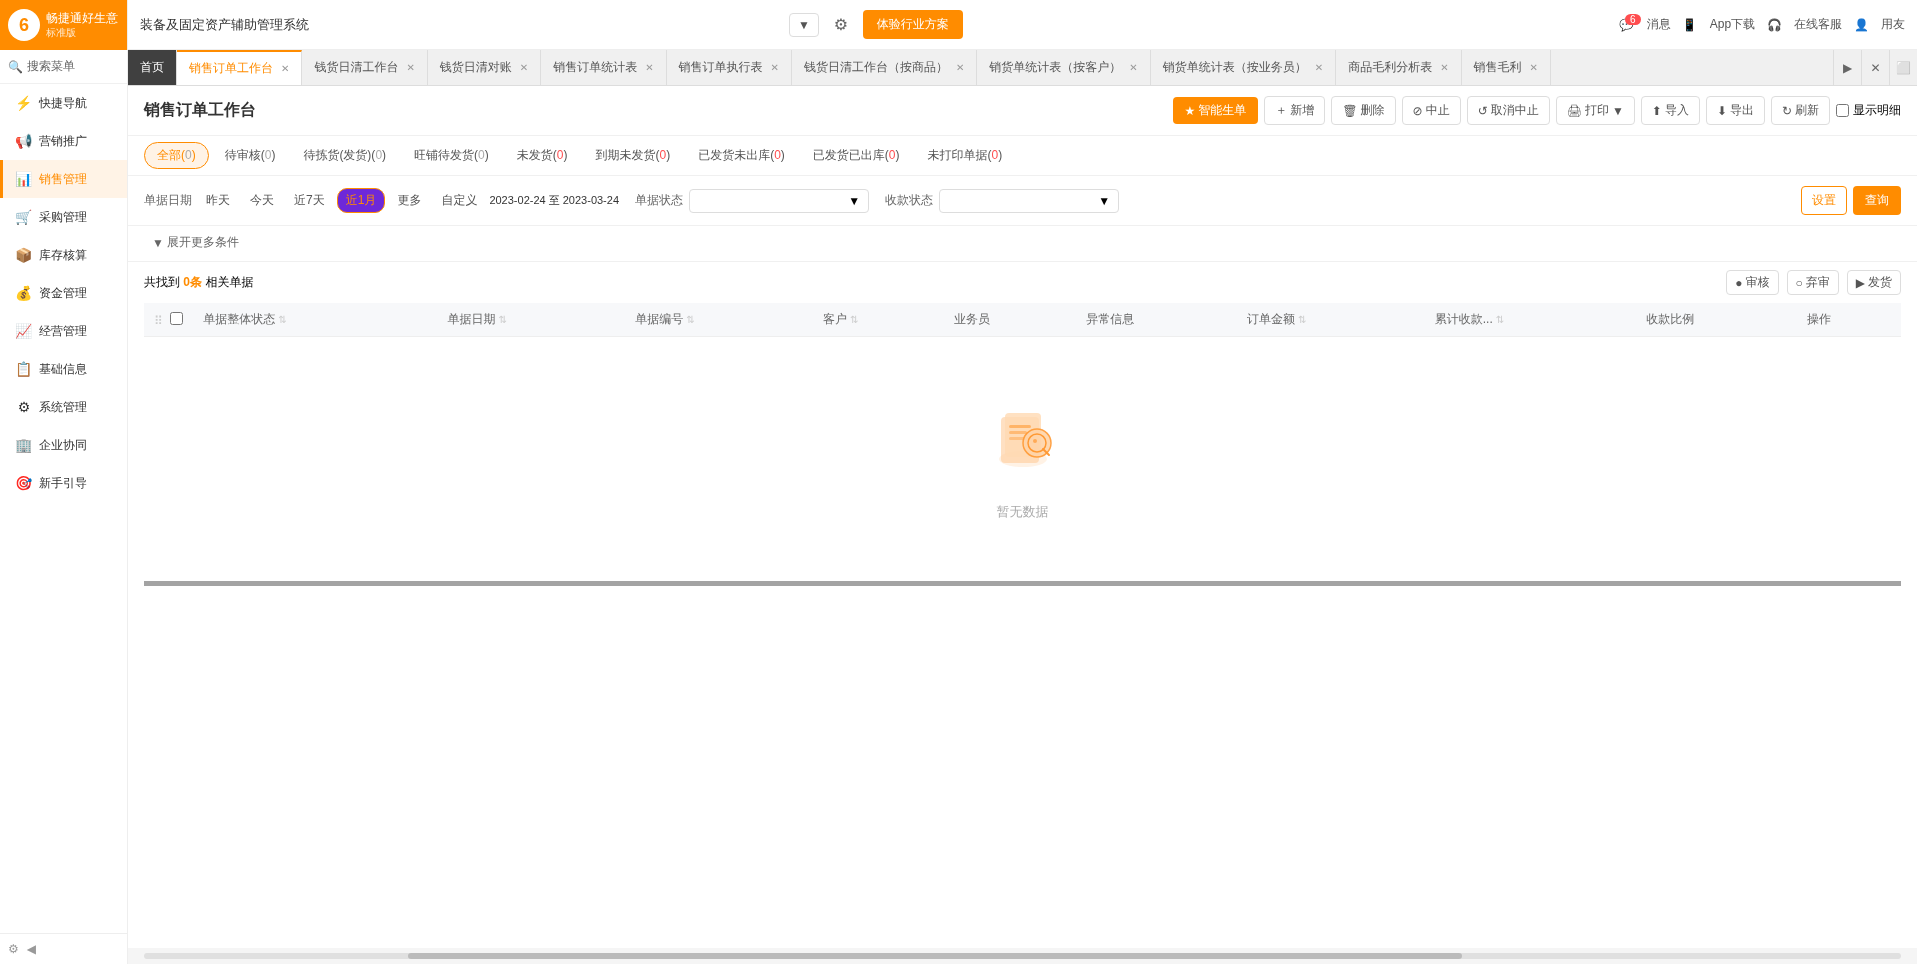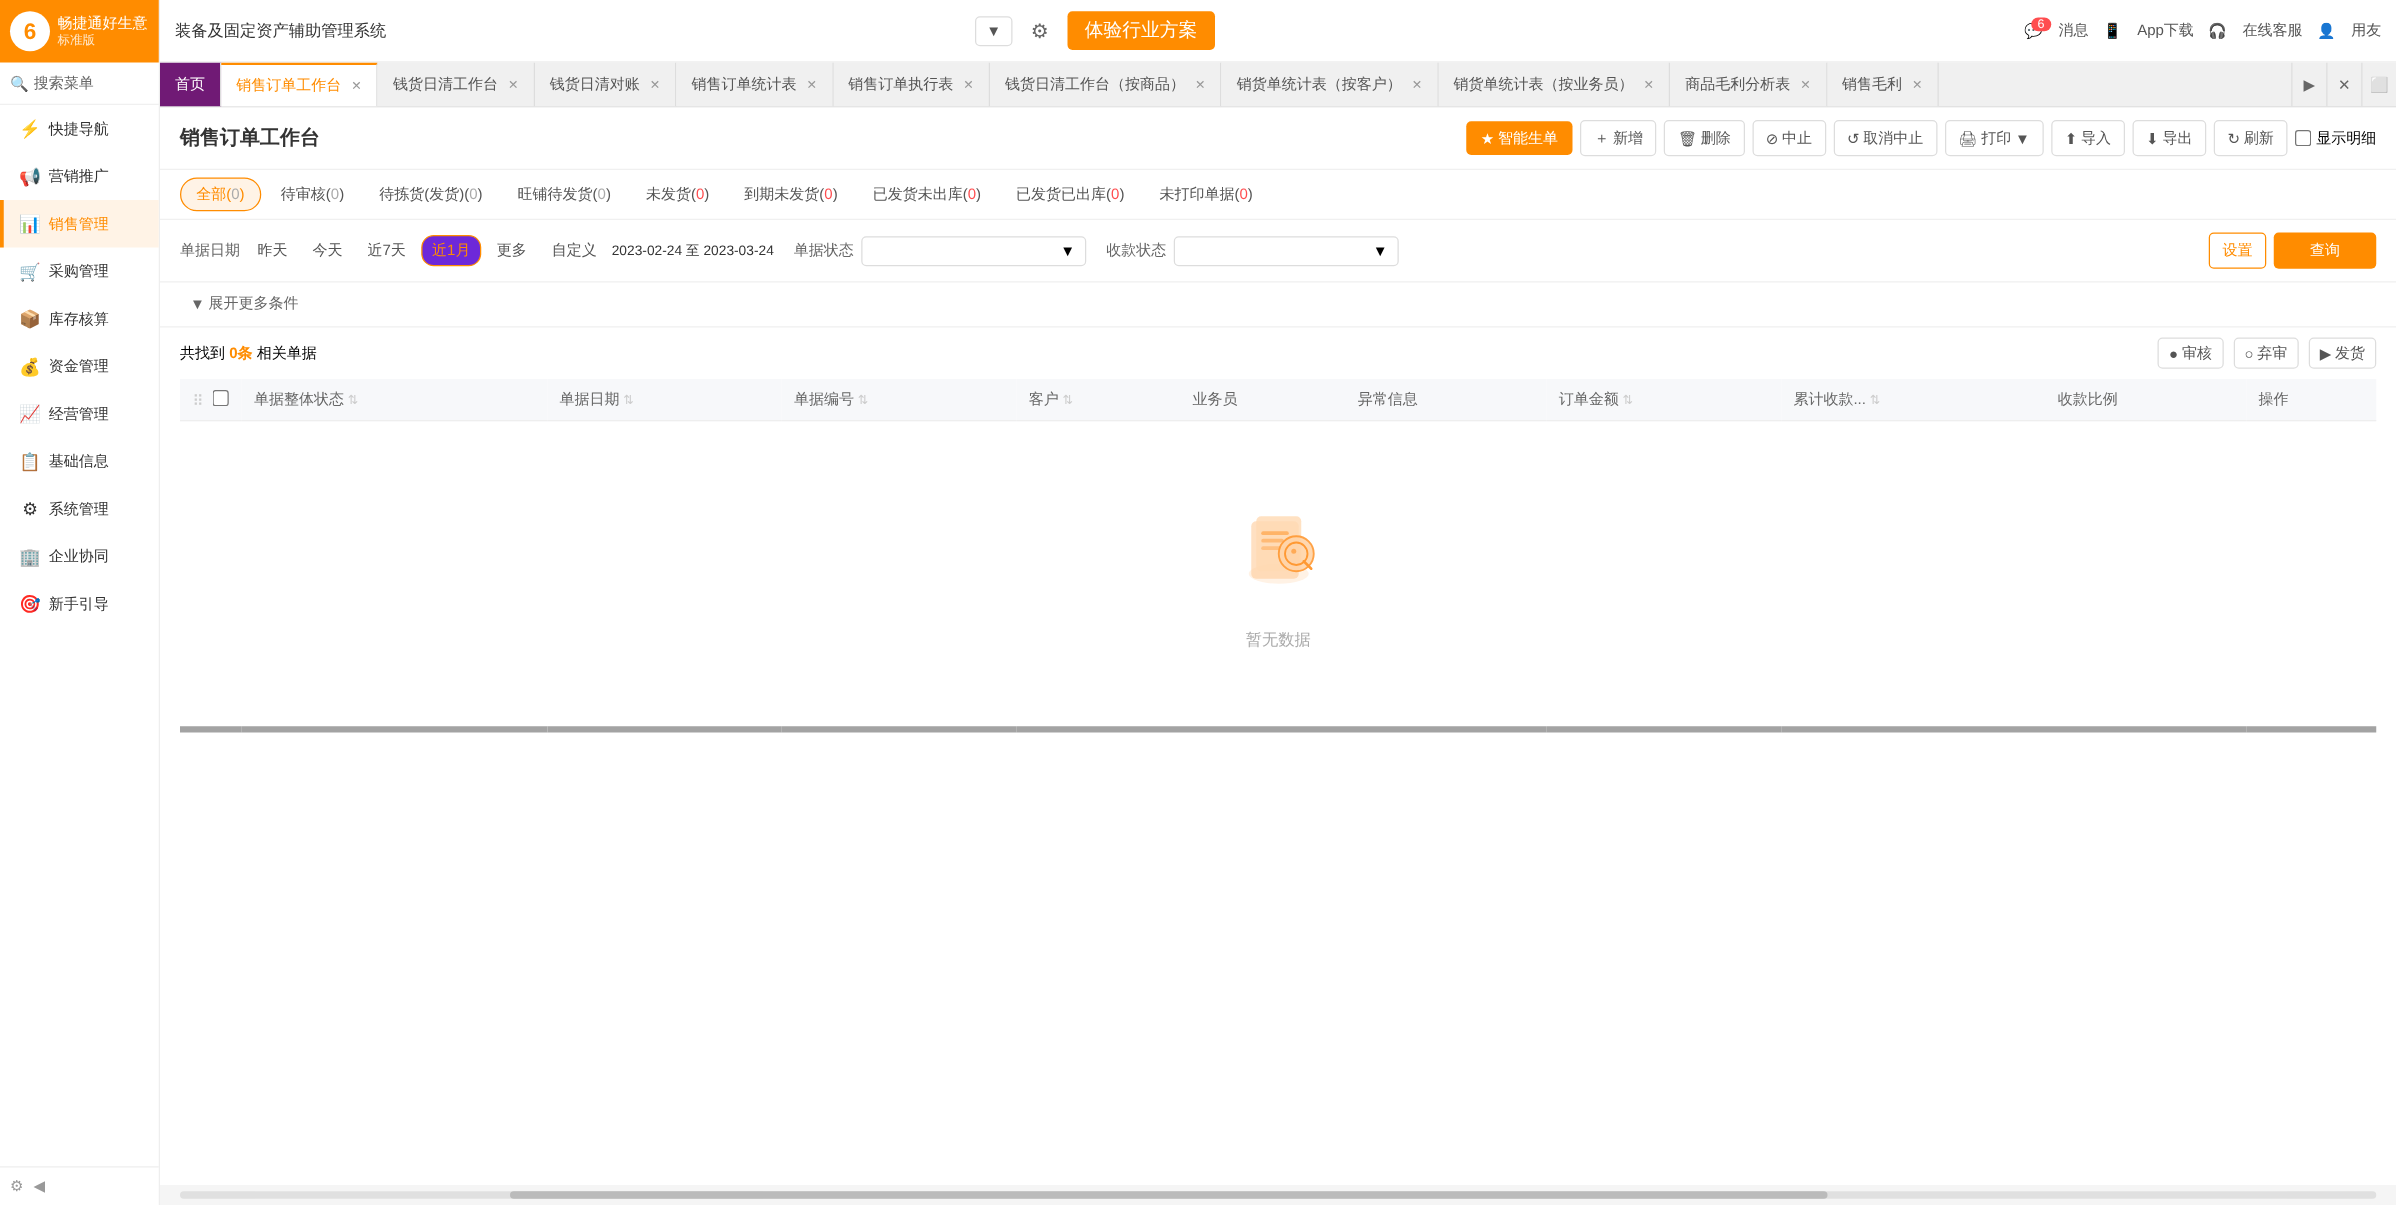--- a/index.html
+++ b/index.html
@@ -17,31 +17,31 @@
     .sidebar-bottom { margin-top: auto; display: flex; padding: 8px; gap: 8px; border-top: 1px solid #eee; }
 
     
     .main { flex: 1; display: flex; flex-direction: column; overflow: hidden; }
 
     
     .topbar { height: 50px; background: white; display: flex; align-items: center; padding: 0 12px; gap: 8px; border-bottom: 1px solid #eee; }
     .topbar-title { font-size: 13px; color: #333; font-weight: 500; flex: 1; }
     .topbar-dropdown { display: flex; align-items: center; gap: 4px; padding: 4px 8px; border: 1px solid #ddd; border-radius: 4px; cursor: pointer; color: #555; }
     .topbar-gear { width: 28px; height: 28px; display: flex; align-items: center; justify-content: center; cursor: pointer; color: #666; font-size: 16px; }
-    .topbar-btn-orange { background: #ff8c00; color: white; border: none; border-radius: 4px; padding: 6px 14px; cursor: pointer; font-size: 15px; }
+    .topbar-btn-orange { background: #ff8c00; color: white; border: none; border-radius: 4px; padding: 6px 14px; cursor: pointer; font-size: 12px; }
     .topbar-right { display: flex; align-items: center; gap: 12px; color: #555; }
     .topbar-badge { position: relative; }
     .topbar-badge-dot { position: absolute; top: -4px; right: -6px; background: #ff4d4f; color: white; border-radius: 8px; font-size: 10px; padding: 0 4px; min-width: 16px; text-align: center; }
 
     
     .tabbar { height: 36px; background: #f0f0f0; display: flex; align-items: center; overflow: hidden; border-bottom: 1px solid #ddd; }
     .tab { height: 36px; display: flex; align-items: center; padding: 0 12px; gap: 4px; cursor: pointer; border-right: 1px solid #ddd; white-space: nowrap; color: #555; font-size: 12px; background: #f0f0f0; }
     .tab.active { background: white; color: #ff8c00; border-top: 2px solid #ff8c00; }
     .tab-close { margin-left: 4px; font-size: 10px; color: #999; cursor: pointer; }
-    .tab-home { background: #701a75; color: white; }
+    .tab-home { background: #404040; color: white; }
     .tabbar-end { margin-left: auto; display: flex; align-items: center; }
     .tabbar-arrow { width: 28px; height: 36px; display: flex; align-items: center; justify-content: center; cursor: pointer; color: #666; border-left: 1px solid #ddd; }
 
     
     .content { flex: 1; overflow: auto; padding: 0; display: flex; flex-direction: column; background: white; }
 
     
     .page-header { display: flex; align-items: center; justify-content: space-between; padding: 10px 16px; border-bottom: 1px solid #f0f0f0; }
     .page-title { font-size: 16px; font-weight: bold; color: #333; }
     .page-actions { display: flex; align-items: center; gap: 6px; }
@@ -327,21 +327,21 @@
       </div>
       <div class="search-field">
         <span class="search-label">收款状态</span>
         <div class="search-select" style="min-width:180px;">
           <span style="flex:1;color:#ccc;"></span>
           <span>▼</span>
         </div>
       </div>
       <div style="margin-left:auto;display:flex;gap:6px;">
         <button class="action-btn" style="border:1px solid #ff8c00;color:#ff8c00;">设置</button>
-        <button class="action-btn-orange" style="padding:5px 29px;">查询</button>
+        <button class="action-btn-orange" style="padding:5px 12px;">查询</button>
       </div>
     </div>
     <div style="padding:4px 16px 6px;border-bottom:1px solid #f0f0f0;">
       <div class="expand-btn">
         <span>▼</span>
         <span>展开更多条件</span>
       </div>
     </div>
 
     <div class="summary-bar">

